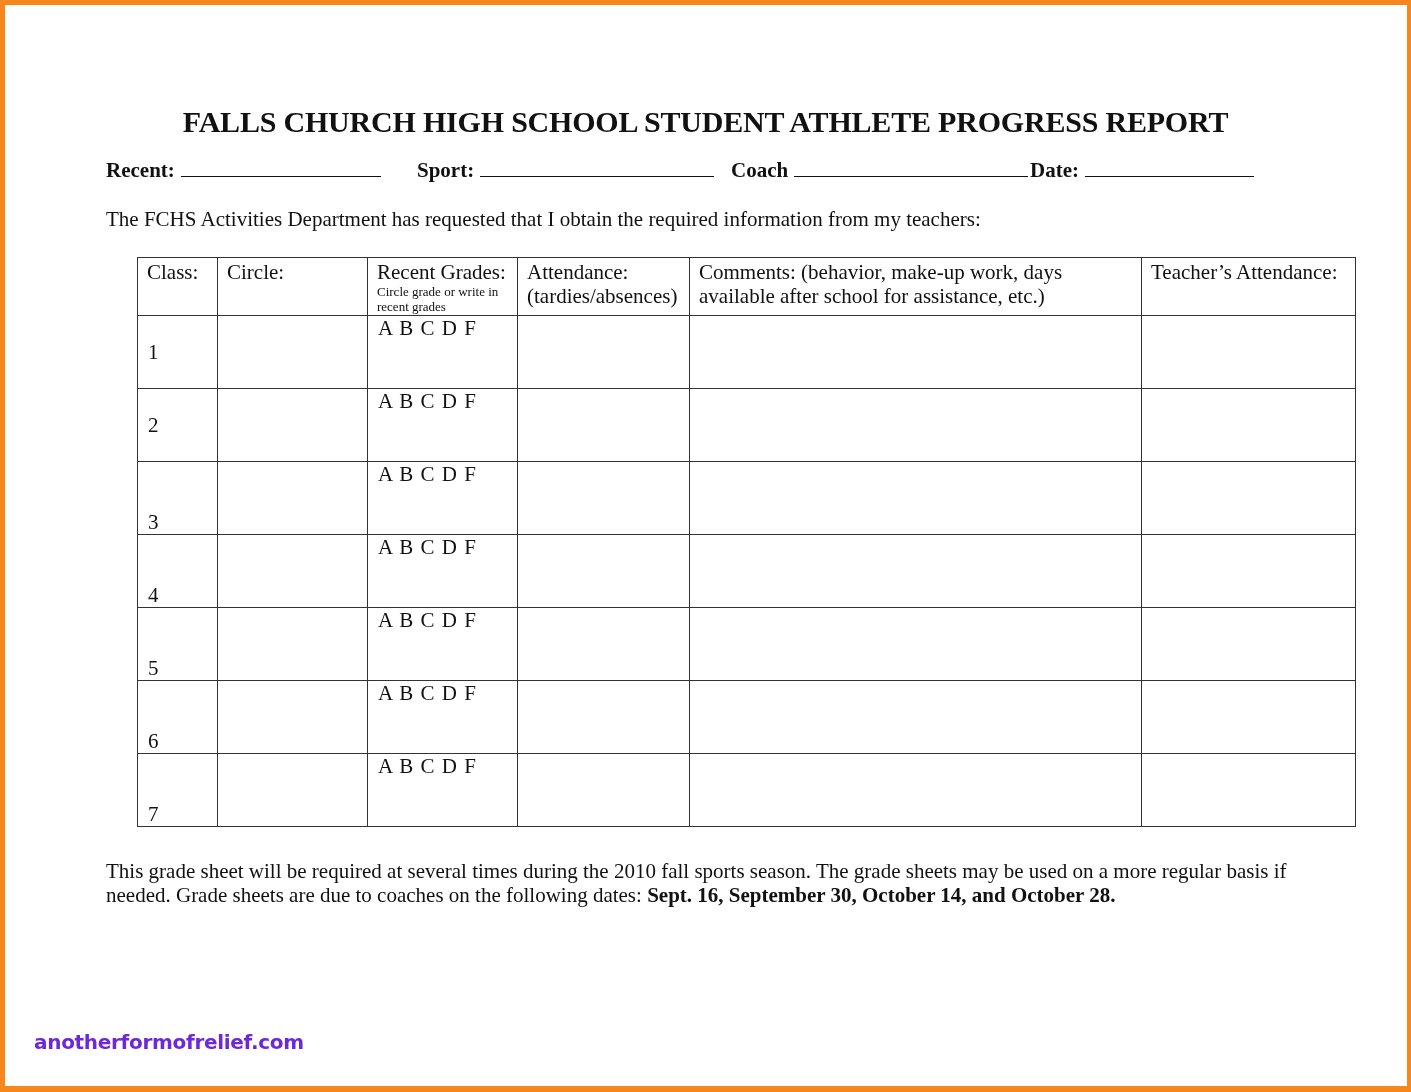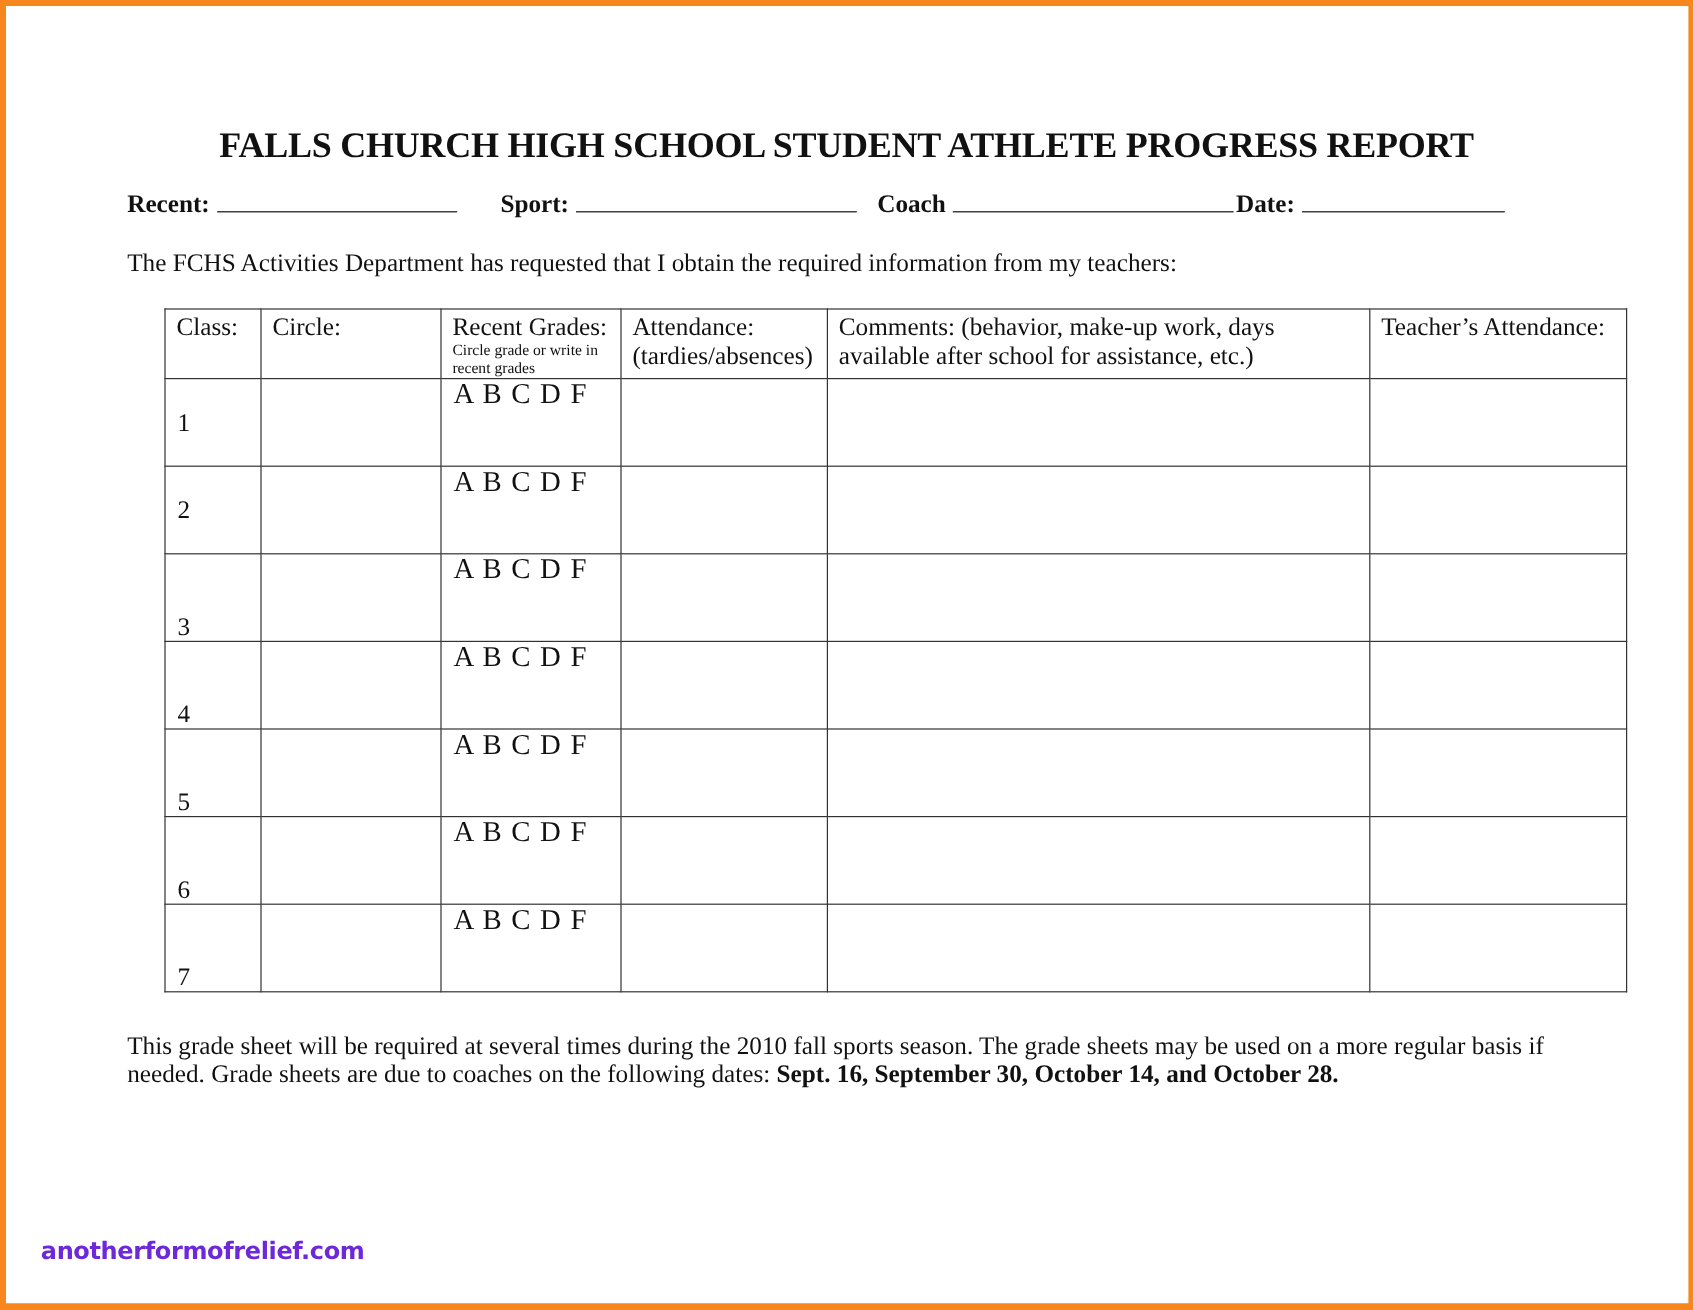--- a/index.html
+++ b/index.html
@@ -9,21 +9,21 @@
   .fields { position:absolute; top:158px; left:106px; font-size:21px; font-weight:bold; white-space:nowrap; }
   .field { position:absolute; top:0; white-space:nowrap; }
   .field .blank { display:inline-block; border-bottom:1.5px solid #111; height:18px; vertical-align:baseline; margin-left:6px; }
   .intro { position:absolute; top:207px; left:106px; font-size:21px; white-space:nowrap; }
   table.grid { position:absolute; left:96px; top:257px; border-collapse:collapse; table-layout:fixed;margin-left:41px; }
   table.grid td, table.grid th { border:1.5px solid #333; padding:0; vertical-align:top; font-weight:normal; text-align:left; }
   .hcell { padding:2px 9px 0 9px !important; font-size:21px; line-height:24px; height:55px; }
   .hsub { font-size:13px; line-height:15px; display:block; }
   .row td { height:72px; position:relative; }
   .classnum { position:absolute; left:10px; font-size:21px; }
-  .grades { position:absolute; left:10px; top:0px; font-size:24px; word-spacing:2px; }
+  .grades { position:absolute; left:10px; top:0px; font-size:21px; word-spacing:2px; }
   .footer { position:absolute; top:859px; left:106px; width:1210px; font-size:21px; line-height:24px; }
   .footer b { font-weight:bold; }
   .watermark { position:absolute; left:34px; top:1030px; font-family:"DejaVu Sans", sans-serif; font-weight:bold; font-size:20px; color:#6d28d9; letter-spacing:-0.3px; }
 </style>
 </head>
 <body>
 
 <div class="frame"></div>
 
 <div class="title">FALLS CHURCH HIGH SCHOOL STUDENT ATHLETE PROGRESS REPORT</div>

